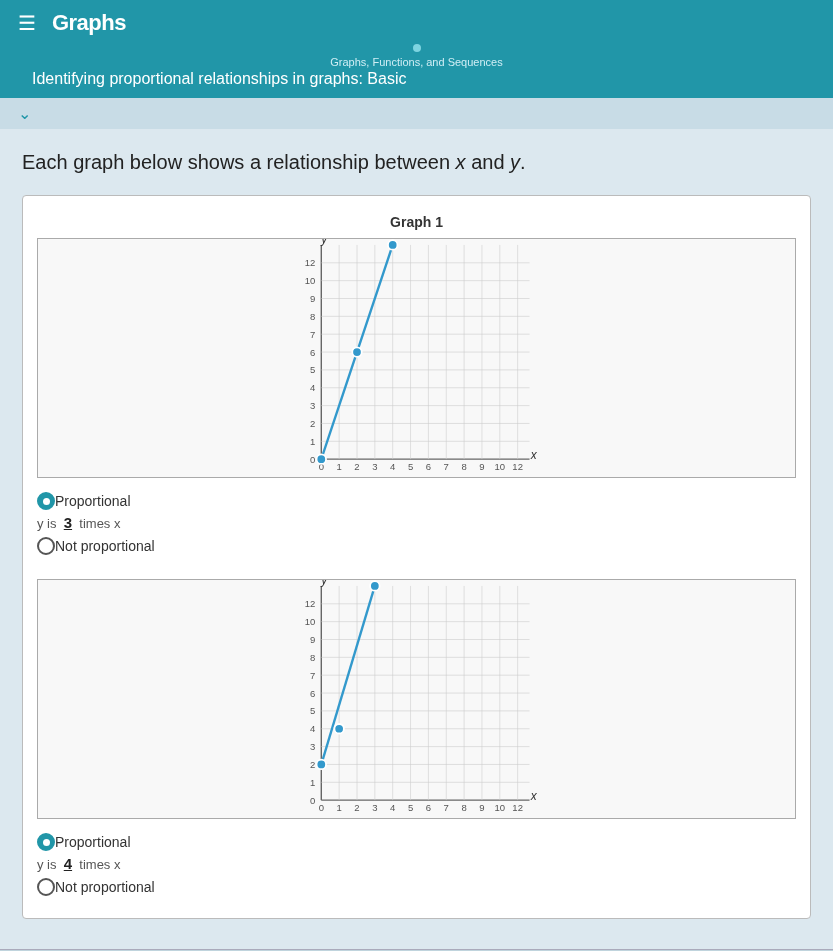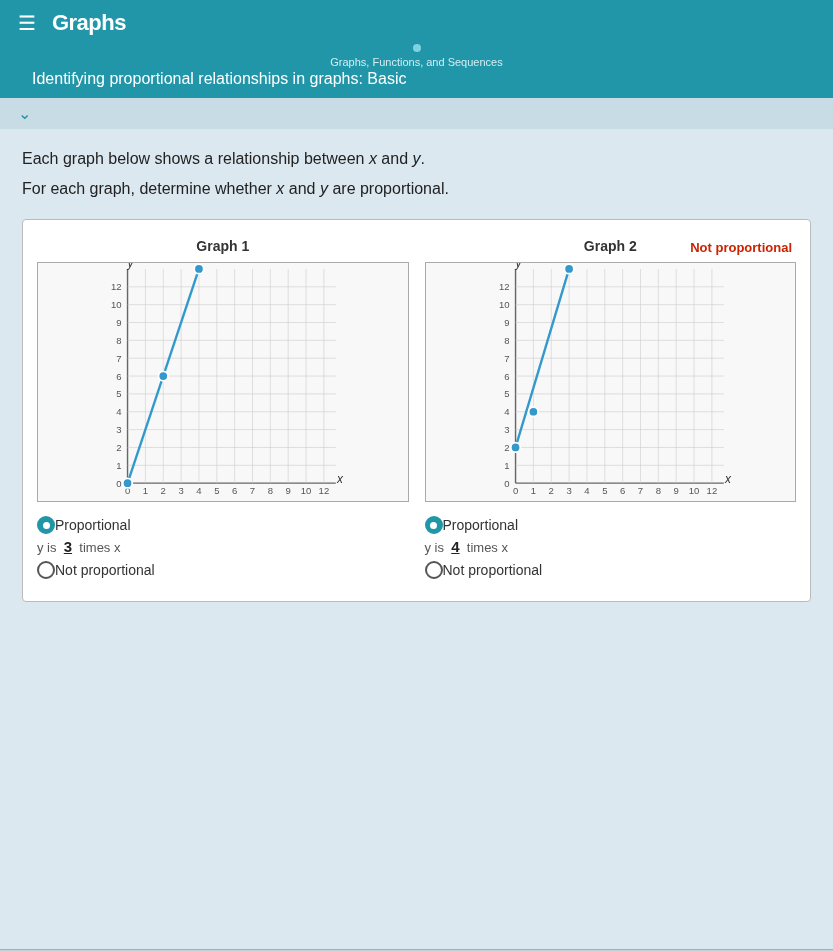--- a/index.html
+++ b/index.html
@@ -76,38 +76,39 @@
     }
 
     
     .main-content {
       background: #dce8ef;
       padding: 18px 22px 0 22px;
       min-height: 820px;
     }
 
     .problem-text {
-      font-size: 16px;
+      font-size: 20px;
       color: #222;
       margin-bottom: 6px;
       line-height: 1.5;
     }
     .problem-text em {
       font-style: italic;
     }
 
     
     .graphs-row {
       display: flex;
       gap: 16px;
       margin-top: 18px;
       background: white;
       border: 1px solid #bbb;
       border-radius: 4px;
       padding: 18px 14px 14px 14px;
+      flex-direction: column;
     }
 
     .graph-panel {
       flex: 1;
     }
 
     .graph-title {
       text-align: center;
       font-size: 14px;
       font-weight: bold;
@@ -233,23 +234,20 @@
   <div class="breadcrumb-title">Identifying proportional relationships in graphs: Basic</div>
 </div>
 
 <div class="collapse-row">
   <span class="collapse-btn">⌄</span>
 </div>
 
 <div class="main-content">
   <p class="problem-text">
     Each graph below shows a relationship between <em>x</em> and <em>y</em>.
-  </p>
-  <p class="problem-text">
-    For each graph, determine whether <em>x</em> and <em>y</em> are proportional.
   </p>
 
   <div class="graphs-row">
 
     <div class="graph-panel">
       <div class="graph-title">Graph 1</div>
 
       <div class="graph-box">
         <svg viewBox="0 0 200 200" xmlns="http://www.w3.org/2000/svg">
 
@@ -331,21 +329,20 @@
           <div class="radio-circle"></div>
           <span class="radio-label">Not proportional</span>
         </div>
       </div>
     </div>
 
     <div class="graph-panel" style="position:relative;">
 
       <div style="position:absolute; top:0; right:0; font-size:13px; color:#cc2200; font-weight:bold; padding:2px 4px;">Not proportional</div>
 
-      <div class="graph-title">Graph 2</div>
 
       <div class="graph-box">
         <svg viewBox="0 0 200 200" xmlns="http://www.w3.org/2000/svg">
 
           <line x1="20" y1="5" x2="20" y2="185" class="axis-line"></line>
           <line x1="20" y1="185" x2="195" y2="185" class="axis-line"></line>
 
           <line x1="35" y1="5" x2="35" y2="185" class="grid-line"></line>
           <line x1="50" y1="5" x2="50" y2="185" class="grid-line"></line>
           <line x1="65" y1="5" x2="65" y2="185" class="grid-line"></line>

